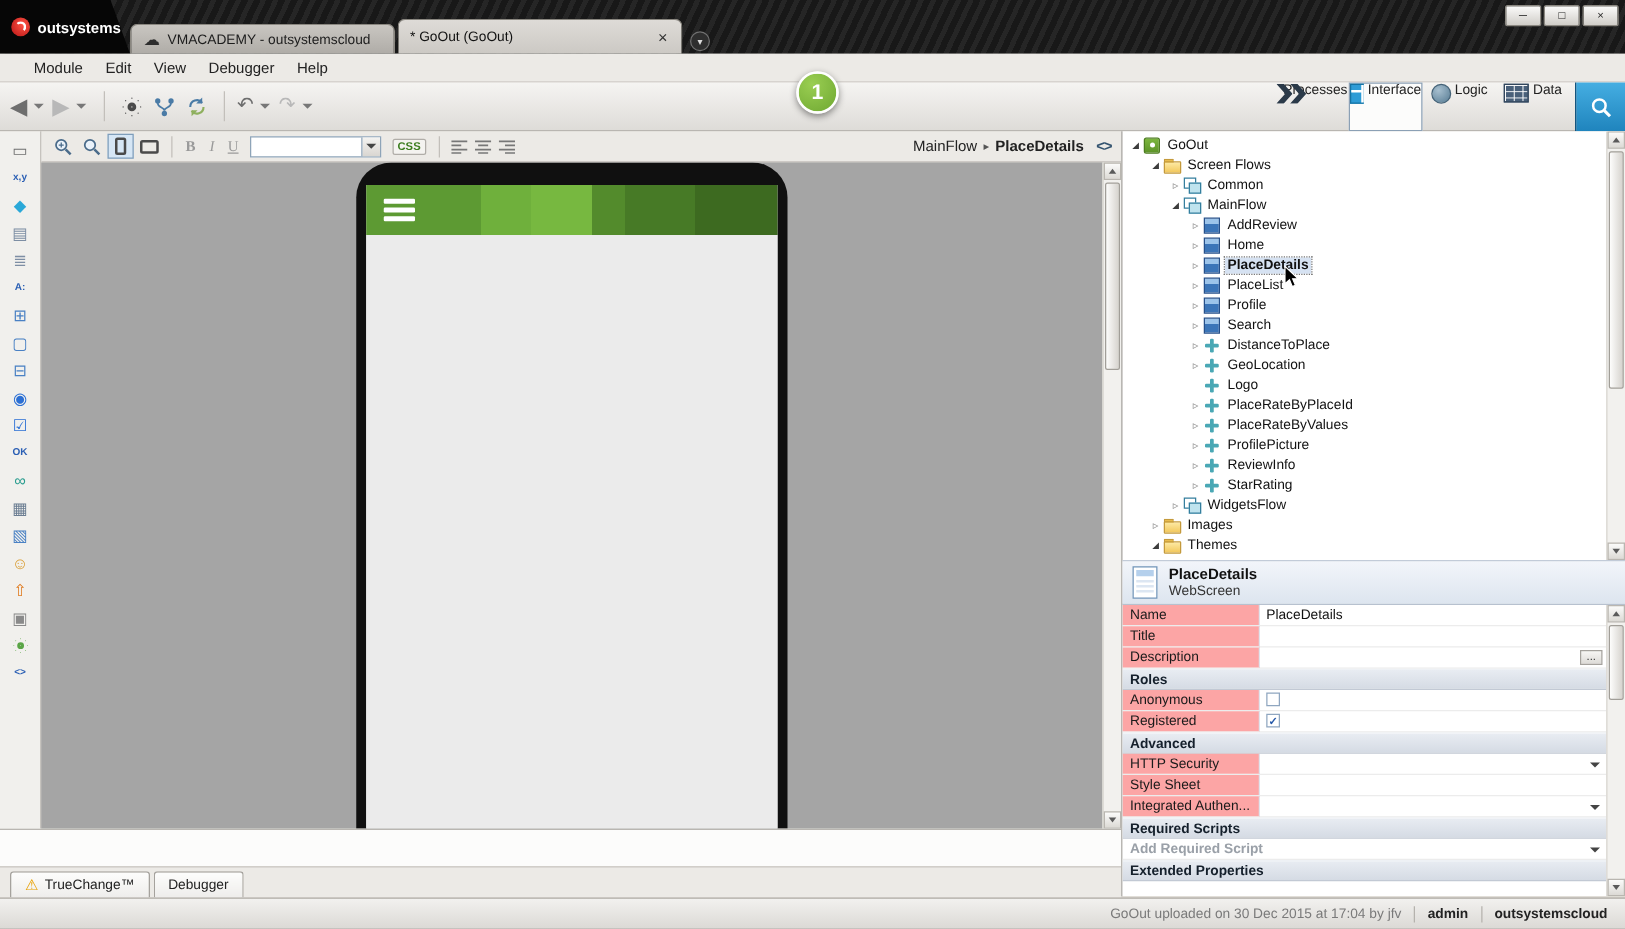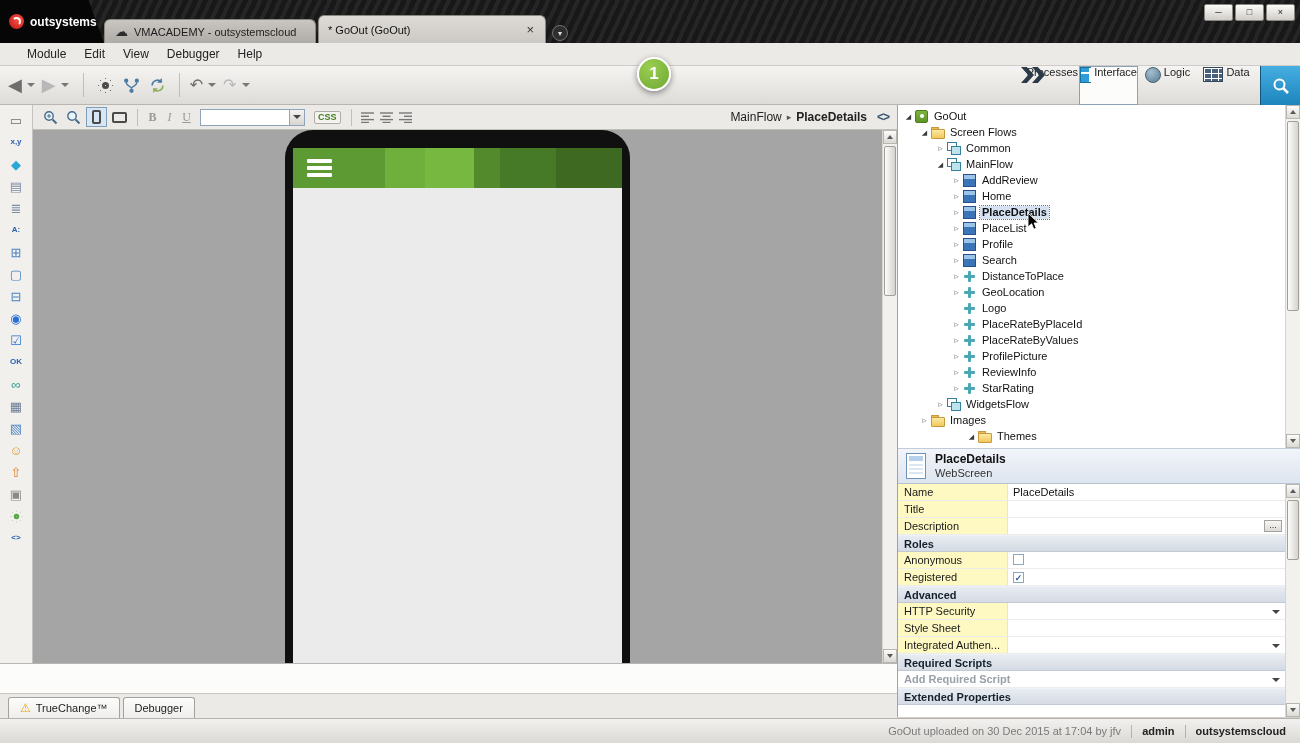--- a/index.html
+++ b/index.html
@@ -172,21 +172,21 @@
                 border-top:1px solid #c2cbd8;border-bottom:1px solid #b7c1cf;}
   .ph-icon{width:20px;height:26px;background:#fff;border:1px solid #6f93b8;position:relative;flex:none;}
   .ph-icon::before{content:"";position:absolute;left:2px;right:2px;top:2px;height:5px;background:#b5d0ec;}
   .ph-icon::after{content:"";position:absolute;left:2px;right:2px;top:10px;height:2px;background:#dce6f2;box-shadow:0 4px 0 #dce6f2,0 8px 0 #dce6f2;}
   .ph-title{font-size:12px;font-weight:bold;color:#111;line-height:1.25;}
   .ph-sub{font-size:11px;color:#333;line-height:1.25;}
 
   .props-grid-wrap{position:absolute;top:379px;left:0;right:0;bottom:0;overflow:hidden;}
   .props-grid{position:absolute;inset:0 15px 0 0;background:#fff;}
   .prop-row{height:17px;display:flex;border-bottom:1px solid #ececec;font-size:11px;}
-  .prop-label{width:110px;flex:none;background:#fef9c3;padding-left:6px;line-height:16px;color:#1a1a1a;
+  .prop-label{width:110px;flex:none;background:#fca5a5;padding-left:6px;line-height:16px;color:#1a1a1a;
               border-right:1px solid #dfe4ec;overflow:hidden;white-space:nowrap;}
   .prop-value{flex:1;position:relative;line-height:16px;padding-left:5px;color:#111;}
   .prop-section{height:17px;line-height:16px;background:linear-gradient(#e8ecf2,#d5dbe4);
                 border-top:1px solid #eef1f5;border-bottom:1px solid #c2c9d4;
                 font-weight:bold;font-size:11px;padding-left:6px;color:#15202c;}
   .checkbox{width:11px;height:11px;border:1px solid #8fa6c0;background:#fff;margin-top:2px;display:inline-block;
             font-size:9px;line-height:10px;text-align:center;color:#2457a8;font-weight:bold;}
   .dd-arrow{position:absolute;right:5px;top:7px;width:0;height:0;border-left:4px solid transparent;
             border-right:4px solid transparent;border-top:4px solid #444;}
   .ellipsis-btn{position:absolute;right:3px;top:2px;width:18px;height:12px;background:linear-gradient(#f7f6f4,#dddbd7);
@@ -545,21 +545,21 @@
           <div class="tree-row" style="padding-left: 36px;">
             <span class="expander exp-right">▹</span>
             <span class="ticon ticon-flow"></span>
             <span class="tree-label">WidgetsFlow</span>
           </div>
           <div class="tree-row" style="padding-left: 20px;">
             <span class="expander exp-right">▹</span>
             <span class="ticon ticon-folder"></span>
             <span class="tree-label">Images</span>
           </div>
-          <div class="tree-row" style="padding-left: 20px; margin-left: 47px;">
+          <div class="tree-row" style="padding-left: 20px;">
             <span class="expander exp-down">◢</span>
             <span class="ticon ticon-folder"></span>
             <span class="tree-label">Themes</span>
           </div>
         </div>
       <div class="vscroll tree-scroll">
         <div class="scroll-btn up"></div>
         <div class="scroll-thumb" style="top:16px;height:190px;"></div>
         <div class="scroll-btn down"></div>
       </div>

